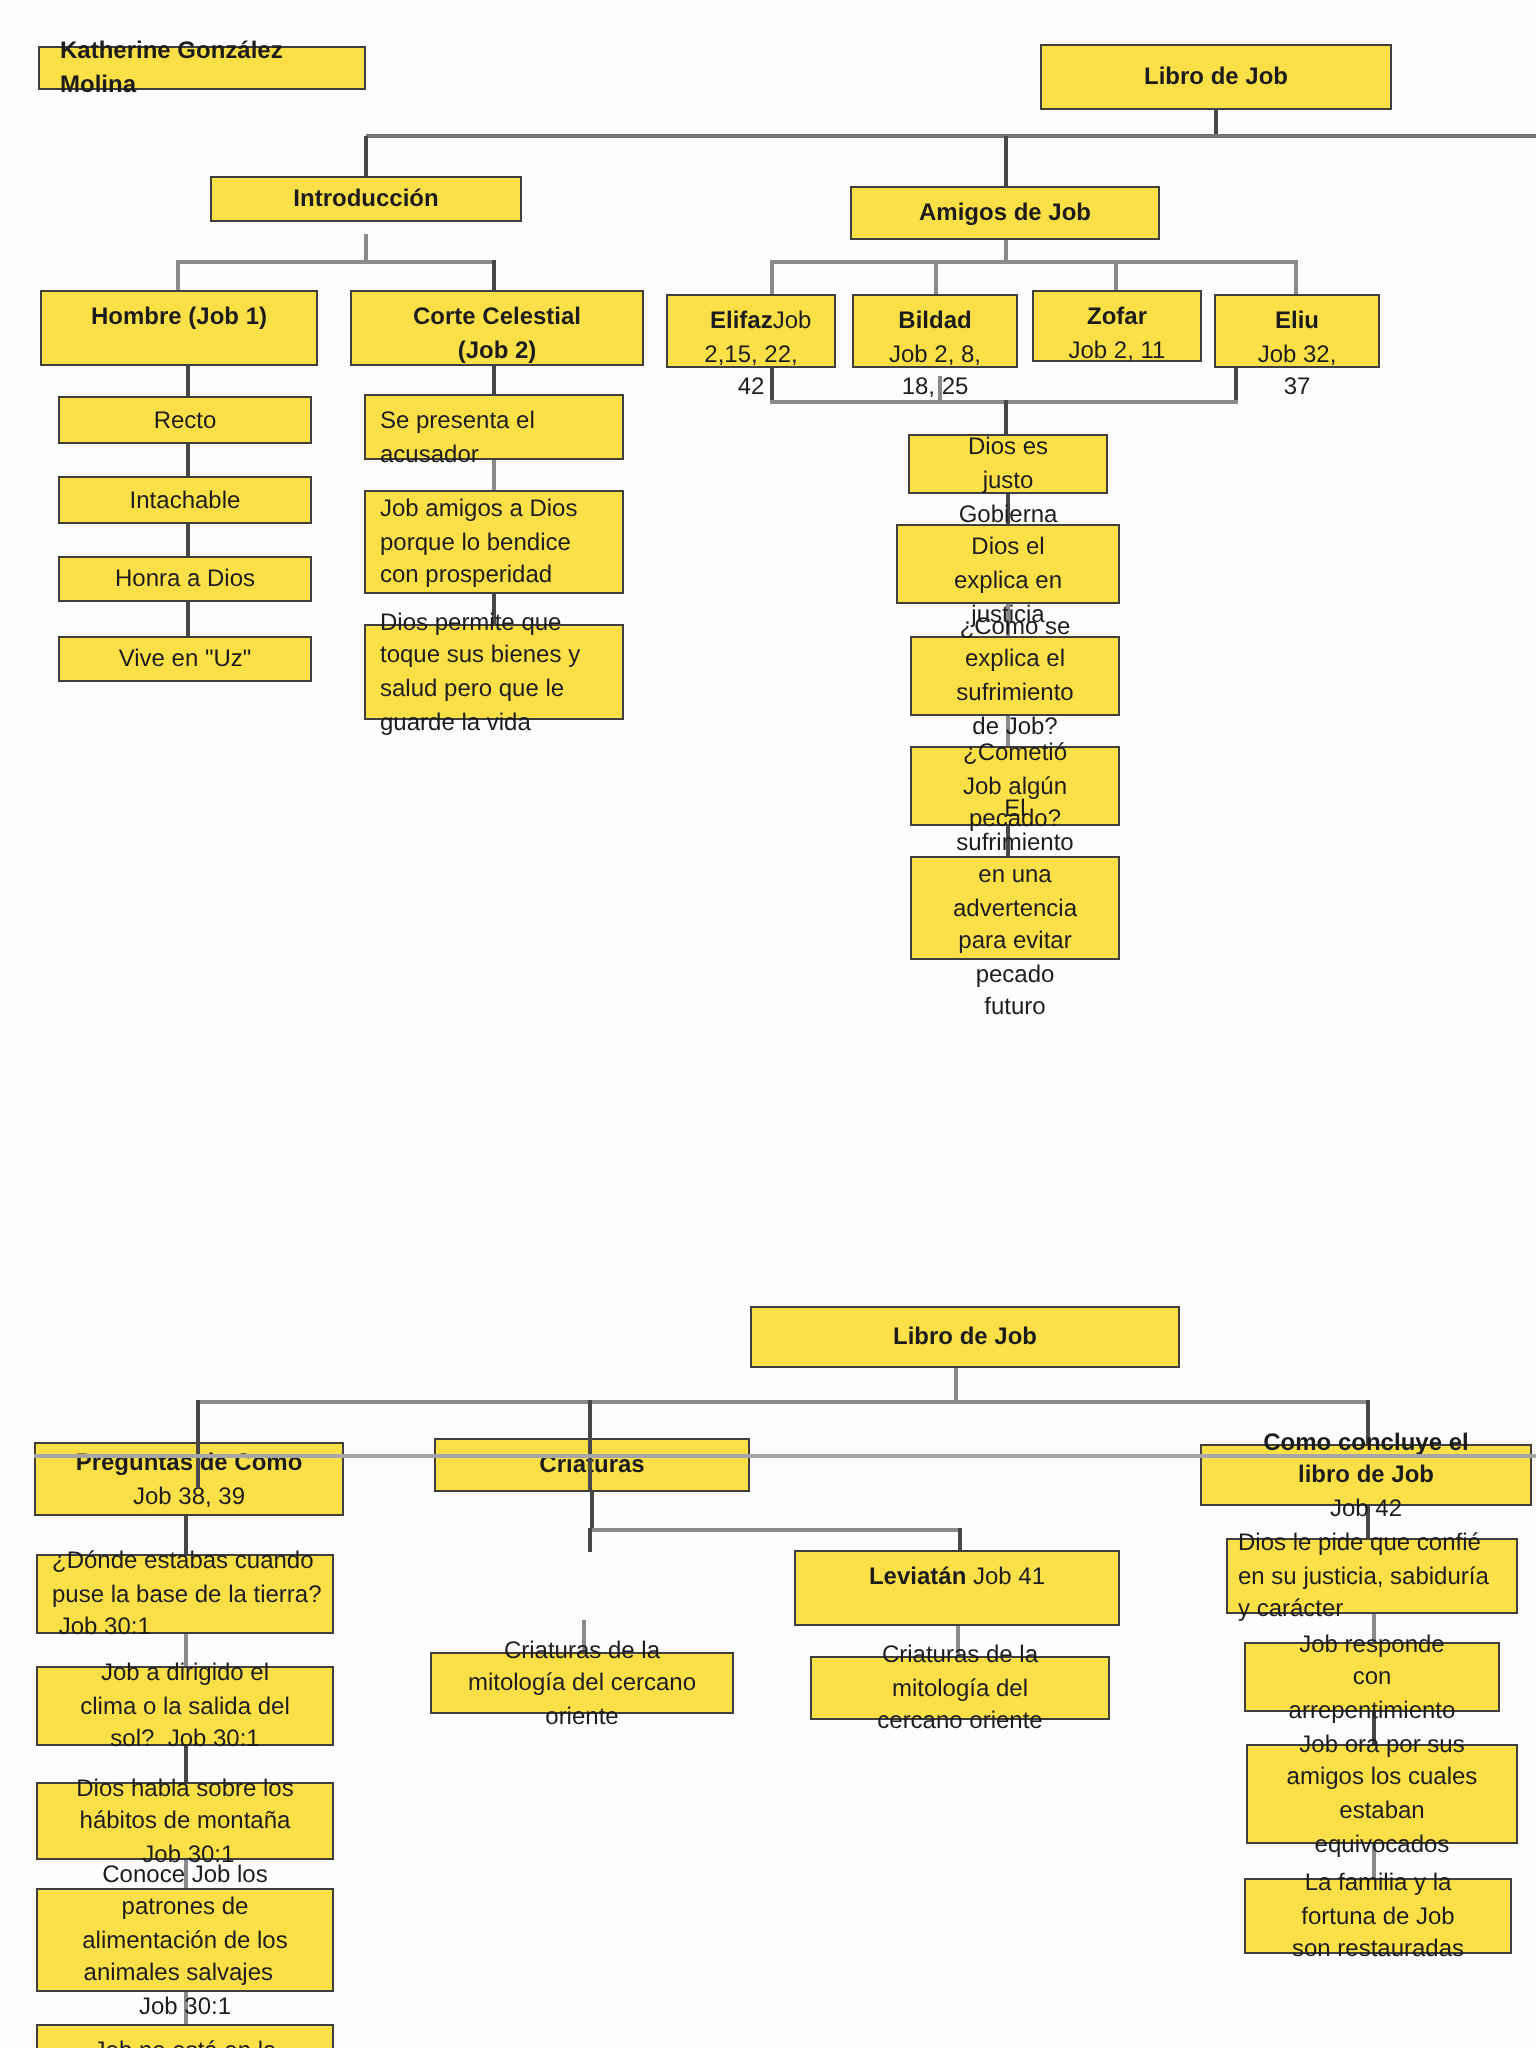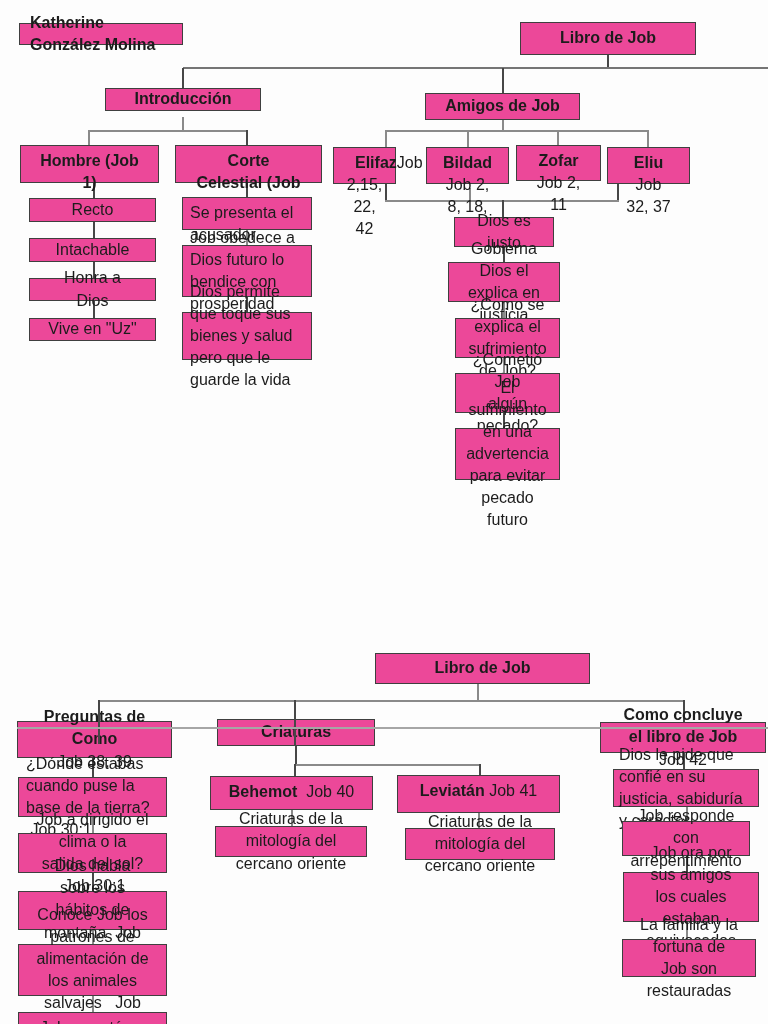--- a/index.html
+++ b/index.html
@@ -2,23 +2,23 @@
 <html style="--border: #3f3f3f; --connector: #8a8a8a; --connector-dark: #474747; --text: #1c1c1c; --page-bg: #fdfdfd;"><head>
 <meta charset="utf-8">
 <style>
   * { box-sizing: border-box; margin: 0; padding: 0; }
   body { margin: 0; background: #e9e9e9; font-family: "Liberation Sans", "DejaVu Sans", sans-serif; }
   #page {
     position: relative; width: 768px; height: 1024px; margin: 0 auto;
     background: var(--page-bg, #fdfdfd); overflow: hidden; color: var(--text, #1c1c1c);
   }
   .box {
-    position: absolute; background: #ec4899; border: 1.5px solid var(--border, #3f3f3f);
+    position: absolute; background: #fde047; border: 1.5px solid var(--border, #3f3f3f);
     display: flex; flex-direction: column; align-items: center; justify-content: center;
-    text-align: center; font-size: 16px; line-height: 1.38; padding: 2px 17px; z-index: 2;
+    text-align: center; font-size: 12px; line-height: 1.38; padding: 2px 17px; z-index: 2;
   }
   .hdr { font-weight: bold; }
   .it  { }
   .va-top { justify-content: flex-start; padding-top: 4px; }
   .ta-left { align-items: flex-start; text-align: left; padding-left: 7px; padding-right: 5px; }
   .cv { position: absolute; width: 2px; background: var(--connector, #8a8a8a); z-index: 1; }
   .ch { position: absolute; height: 2px; background: var(--connector, #8a8a8a); z-index: 1; }
   .dark { background: var(--connector-dark, #474747); }
   .bus  { background: #757575; }
   .light { background: #a6a6a6; height: 1.5px; }
@@ -70,24 +70,24 @@
   <div class="box hdr" style="left:425px;top:93px;width:155px;height:27px">Amigos de Job</div>
 
   <div class="box hdr va-top" style="left:20px;top:145px;width:139px;height:38px">Hombre (Job 1)</div>
   <div class="box" style="left:29px;top:198px;width:127px;height:24px">Recto</div>
   <div class="box" style="left:29px;top:238px;width:127px;height:24px">Intachable</div>
   <div class="box" style="left:29px;top:278px;width:127px;height:23px">Honra a Dios</div>
   <div class="box" style="left:29px;top:318px;width:127px;height:23px">Vive en "Uz"</div>
 
   <div class="box hdr va-top" style="left:175px;top:145px;width:147px;height:38px">Corte Celestial (Job 2)</div>
   <div class="box ta-left va-top" style="left:182px;top:197px;width:130px;height:33px">Se presenta el acusador</div>
-  <div class="box ta-left" style="left:182px;top:245px;width:130px;height:52px">Job obedece a Dios futuro lo bendice con prosperidad</div>
+  <div class="box ta-left" style="left:182px;top:245px;width:130px;height:52px">Job amigos a Dios porque lo bendice con prosperidad</div>
   <div class="box ta-left" style="left:182px;top:312px;width:130px;height:48px">Dios permite que toque sus bienes y salud pero que le guarde la vida</div>
 
-  <div class="box va-top" style="left:333px;top:147px;width:63px;height:37px">
+  <div class="box va-top" style="left:333px;top:147px;width:85px;height:37px">
     <div class="row">
       <span class="hdr">Elifaz</span>
       <span>Job</span>
     </div>
     <span>2,15, 22, 42</span>
   </div>
   <div class="box va-top" style="left:426px;top:147px;width:83px;height:37px">
     <span class="hdr">Bildad</span>
     <span>Job 2, 8, 18, 25</span>
   </div>
@@ -141,25 +141,20 @@
     <span class="hdr it">Como concluye el libro de Job</span>
     <span class="it">Job 42</span>
   </div>
 
   <div class="box ta-left" style="left:18px;top:777px;width:149px;height:40px">¿Dónde estabas cuando puse la base de la tierra? &nbsp;Job 30:1</div>
   <div class="box" style="left:18px;top:833px;width:149px;height:40px">Job a dirigido el clima o la salida del sol? &nbsp;Job 30:1</div>
   <div class="box" style="left:18px;top:891px;width:149px;height:39px">Dios habla sobre los hábitos de montaña &nbsp;Job 30:1</div>
   <div class="box" style="left:18px;top:944px;width:149px;height:52px">Conoce Job los patrones de alimentación de los animales salvajes &nbsp; Job 30:1</div>
   <div class="box va-top" style="left:18px;top:1012px;width:149px;height:40px">Job no está en la posición de</div>
 
-  <div class="box va-top" style="left:210px;top:776px;width:163px;height:34px">
-    <div>
-      <span class="hdr">Behemot</span>&nbsp;&nbsp;<span>Job 40</span>
-    </div>
-  </div>
   <div class="box" style="left:215px;top:826px;width:152px;height:31px">Criaturas de la mitología del cercano oriente</div>
 
   <div class="box va-top" style="left:397px;top:775px;width:163px;height:38px">
     <div class="it">
       <span class="hdr">Leviatán</span>&nbsp;<span>Job 41</span>
     </div>
   </div>
   <div class="box" style="left:405px;top:828px;width:150px;height:32px">Criaturas de la mitología del cercano oriente</div>
 
   <div class="box ta-left" style="left:613px;top:769px;width:146px;height:38px;padding-left:5px">Dios le pide que confié en su justicia, sabiduría y carácter</div>

